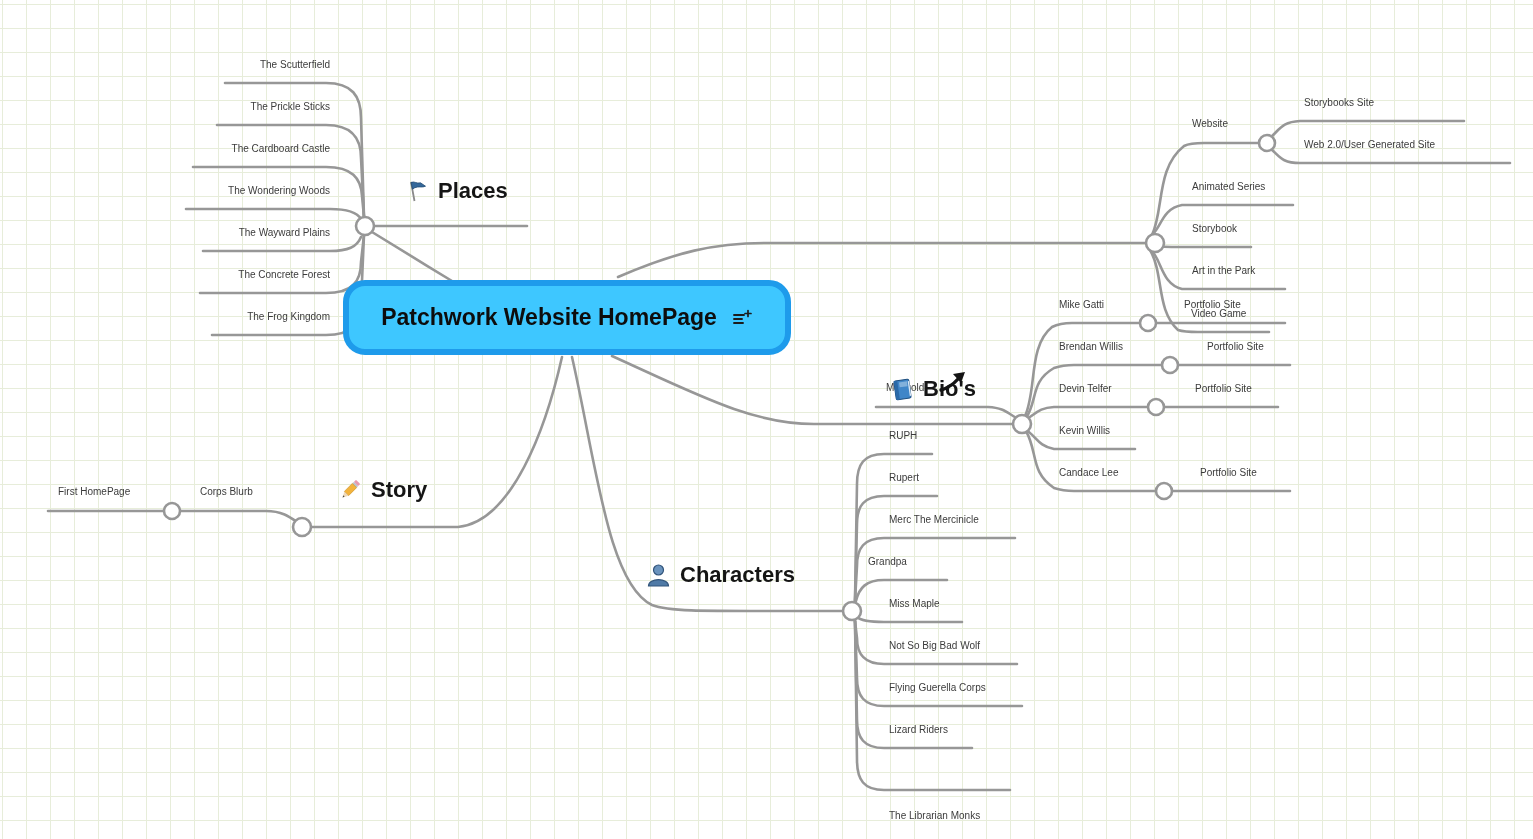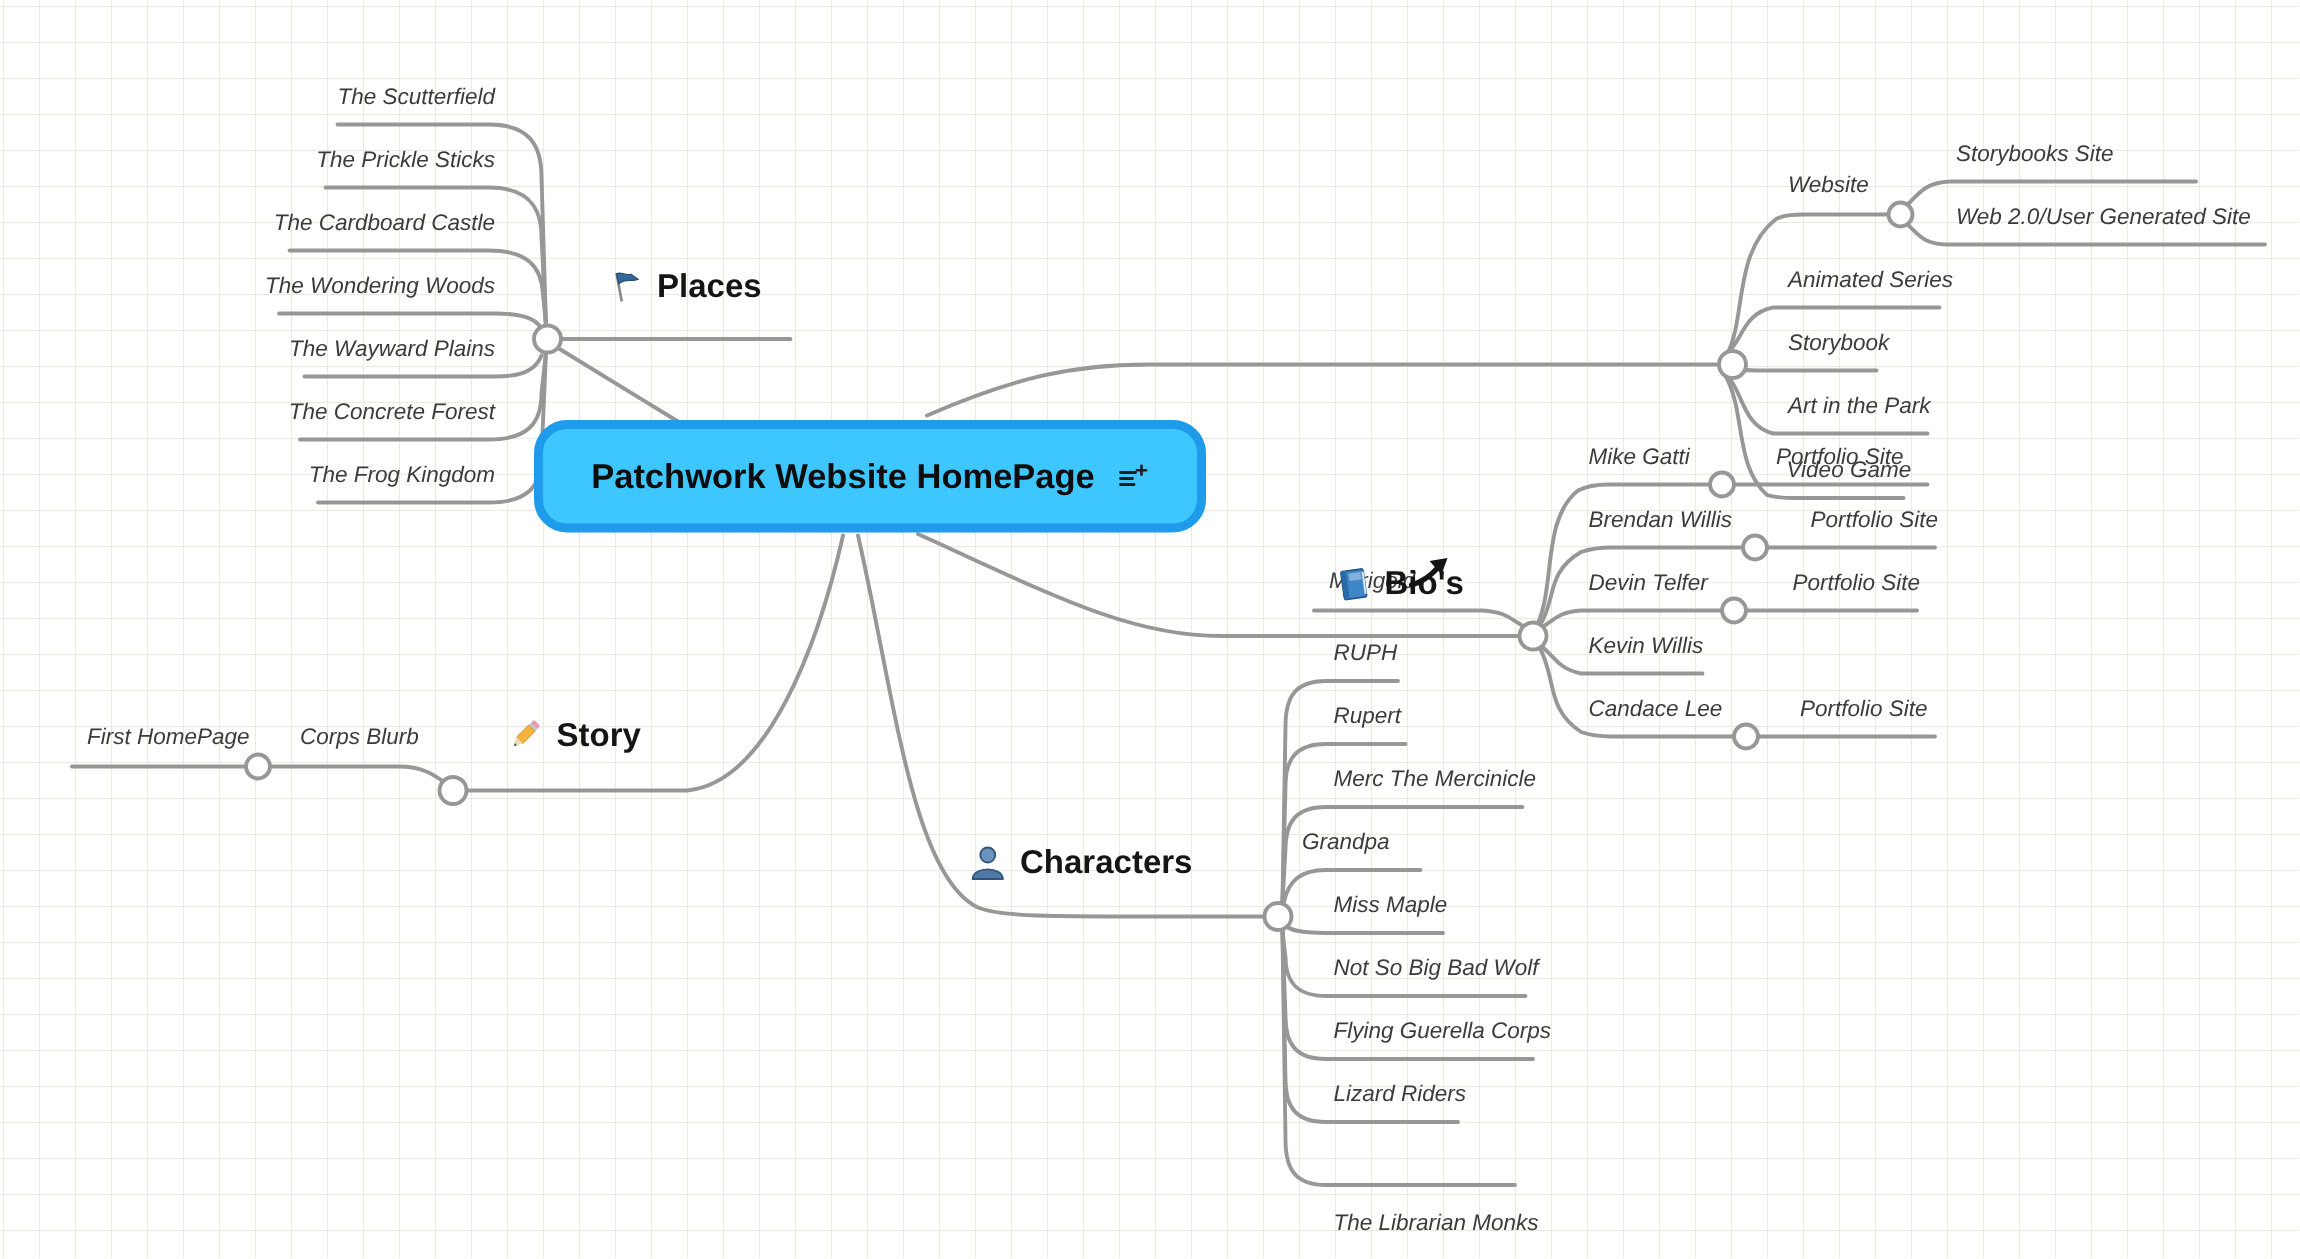--- a/index.html
+++ b/index.html
@@ -11,32 +11,32 @@
       linear-gradient(to right,#e7edda 1px,transparent 1px),
       linear-gradient(to bottom,#e7edda 1px,transparent 1px);
     background-size:24px 24px;
     background-position:2px 4px;
   }
   svg.edges{position:absolute;left:0;top:0;z-index:1;}
   .edge{fill:none;stroke:#979797;stroke-width:2.6px;stroke-linecap:round;}
   .hub{fill:#ffffff;stroke:#979797;stroke-width:2.6px;}
   .lbl{
     position:absolute;z-index:2;white-space:nowrap;
-    font-size:15px;color:#3b3b3b;height:20px;line-height:20px;font-style:italic;
+    font-size:10px;color:#3b3b3b;height:20px;line-height:20px;
   }
   .r{text-align:right;}
   .title{
     position:absolute;z-index:2;display:flex;align-items:center;gap:8px;
     font-size:22px;font-weight:700;color:#151515;white-space:nowrap;height:26px;
   }
   .title .icon{flex:0 0 auto;}
   .root-node{
     position:absolute;z-index:3;left:343px;top:280px;width:448px;height:75px;
     background:#3EC7FF;border:6px solid #1E9BEB;border-radius:22px;
-    box-sizing:border-box;display:flex;align-items:center;justify-content:center;gap:14px;margin-left:13px;
+    box-sizing:border-box;display:flex;align-items:center;justify-content:center;gap:14px;
   }
   .root-node .root-label{font-size:23px;font-weight:700;color:#0d0d0d;white-space:nowrap;}
   .arrow-float{position:absolute;z-index:4;}
 </style>
 </head>
 <body>
 
 <div class="canvas">
 
   <svg class="edges" width="1533" height="839" viewBox="0 0 1533 839">

